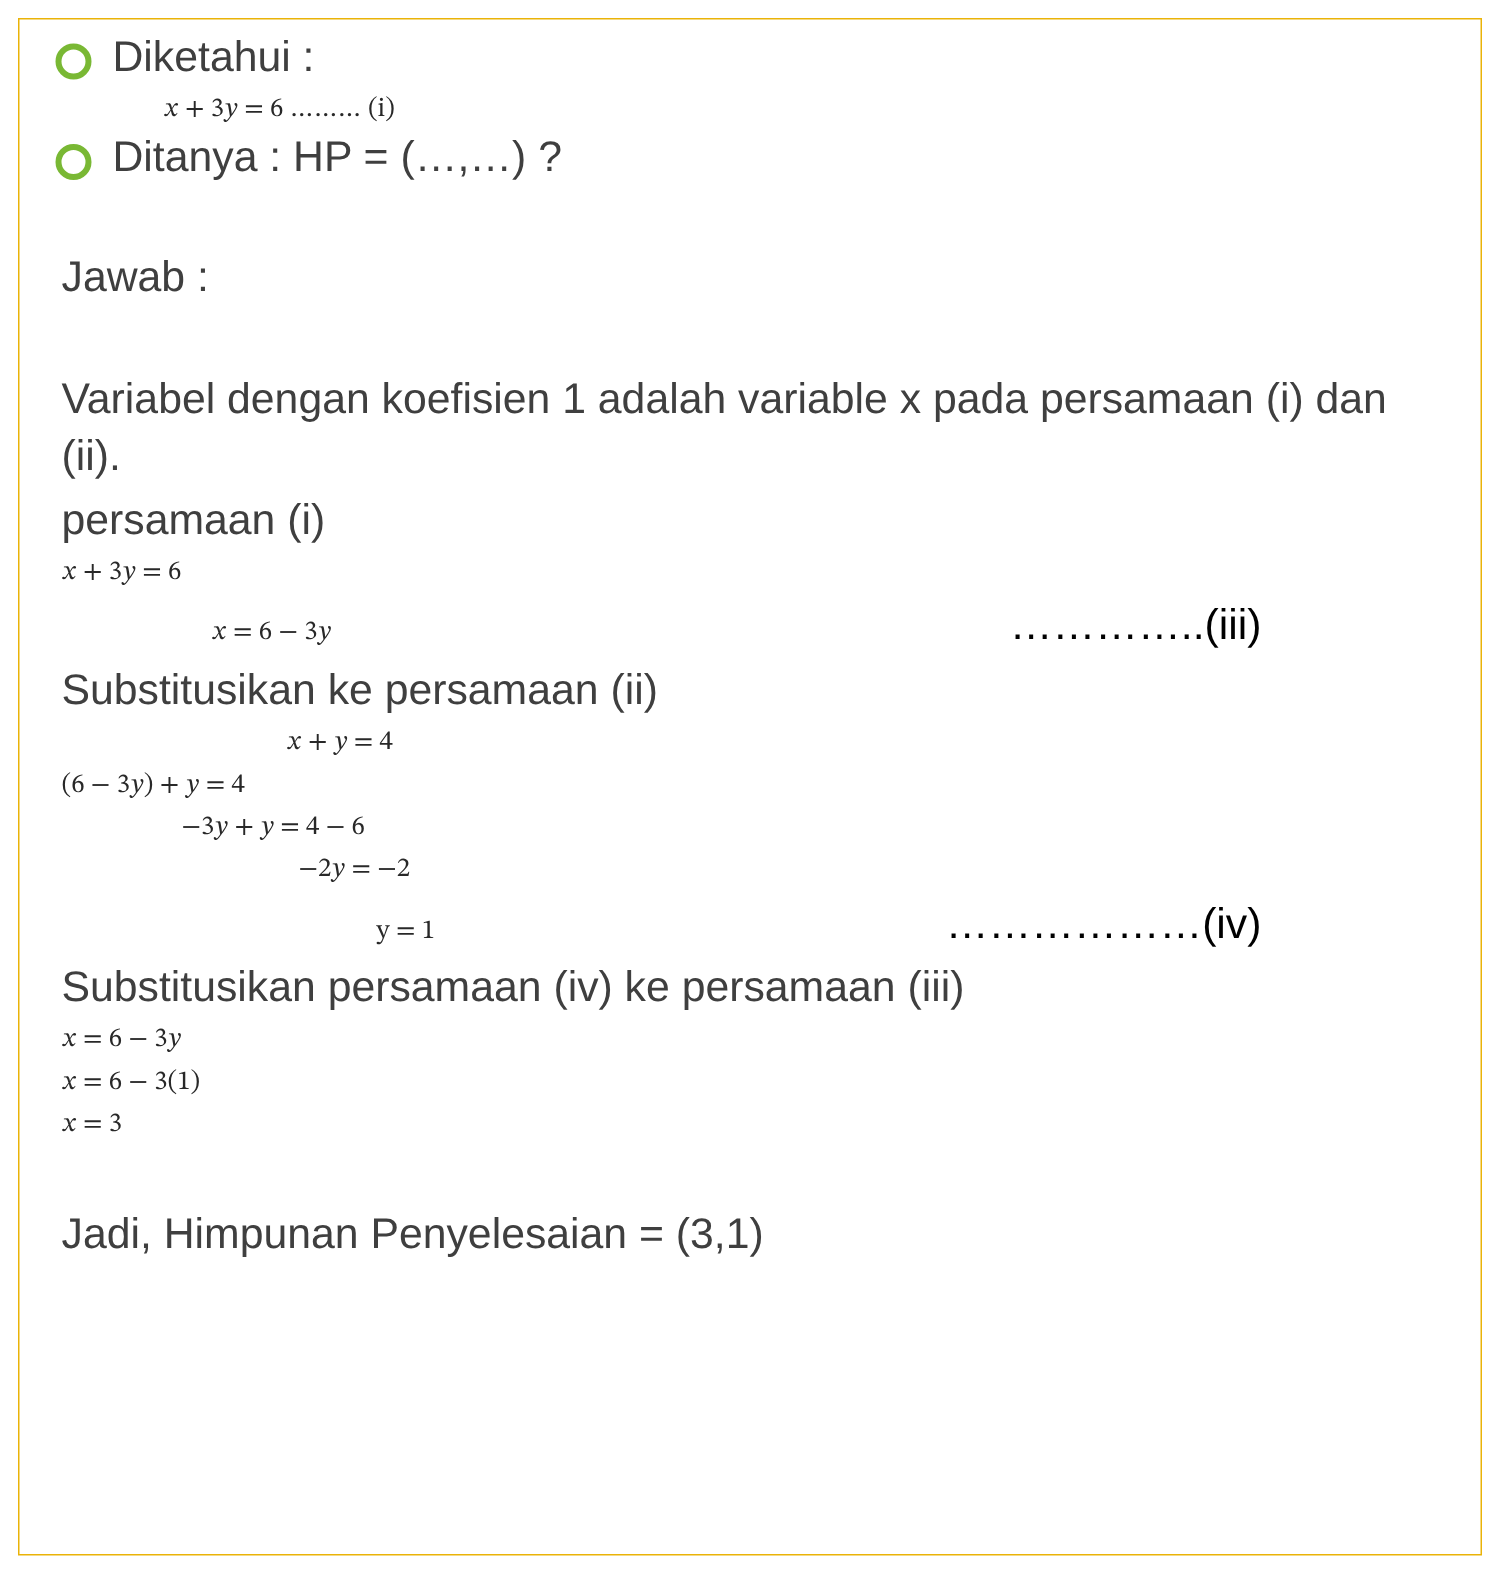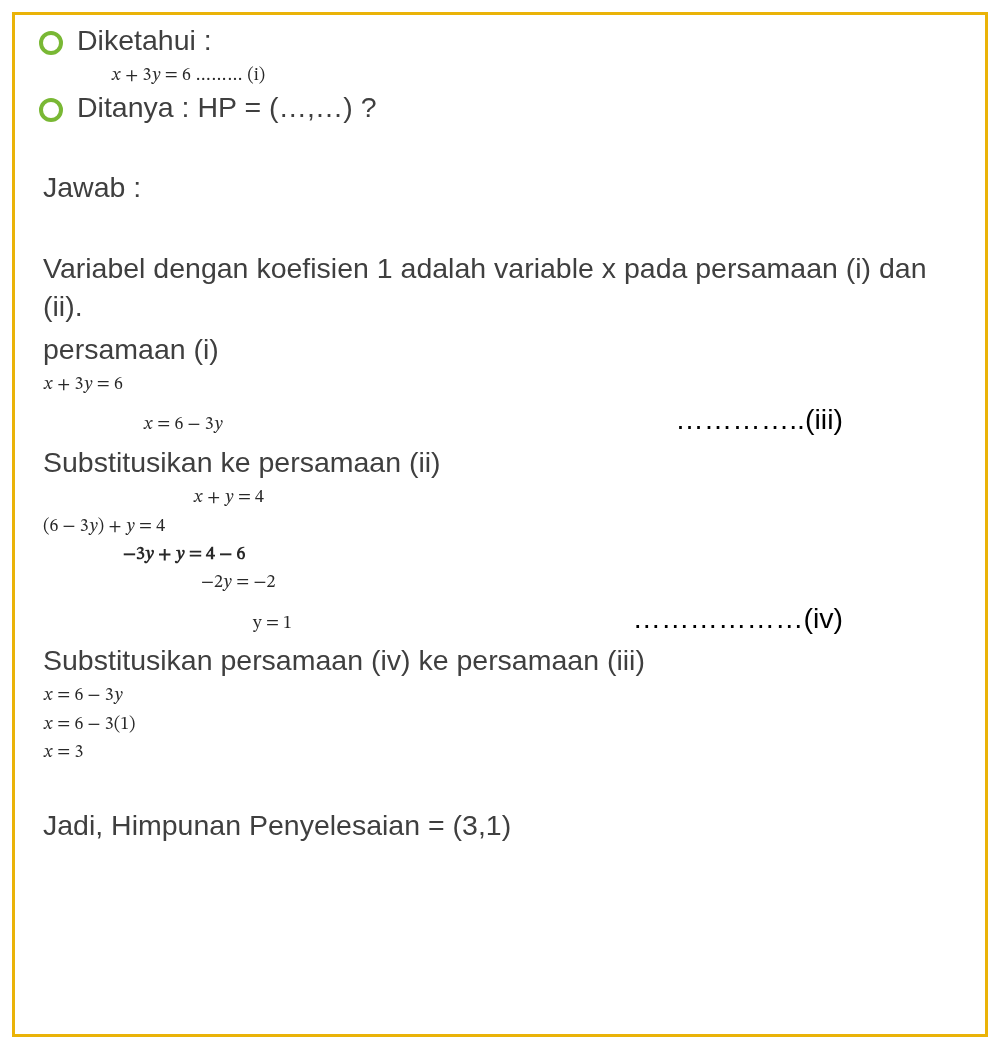--- a/index.html
+++ b/index.html
@@ -11,21 +11,21 @@
   .page {
     width: 1000px;
     height: 1049px;
     box-sizing: border-box;
     padding: 12px;
   }
   .card {
     width: 100%;
     height: 100%;
     box-sizing: border-box;
-    border: 3px solid #eab308;
+    border: 1px solid #eab308;
     padding: 6px 28px 20px 28px;
     color: #3f3f3f;
     font-size: 28.5px;
     line-height: 1.35;
   }
   ul.bullets {
     list-style: none;
     margin: 0;
     padding-left: 34px;
   }
@@ -53,21 +53,21 @@
   .gap-top-sm { margin-top: 8px; }
   .row { display: block; margin-top: 4px; }
   .row-right {
     display: flex;
     justify-content: space-between;
     align-items: baseline;
     max-width: 800px;
   }
   .pad-left-a { padding-left: 100px; }
   .pad-left-b { padding-left: 150px; }
-  .pad-left-c { padding-left: 80px; font-weight: bold; }
+  .pad-left-c { padding-left: 80px; }
   .pad-left-d { padding-left: 158px; }
   .pad-left-e { padding-left: 210px; }
   .tag { color: #000000; font-family: "Segoe UI", "Trebuchet MS", Arial, sans-serif; }
 </style>
 </head>
 <body>
 
 <div class="page">
   <div class="card">
 

